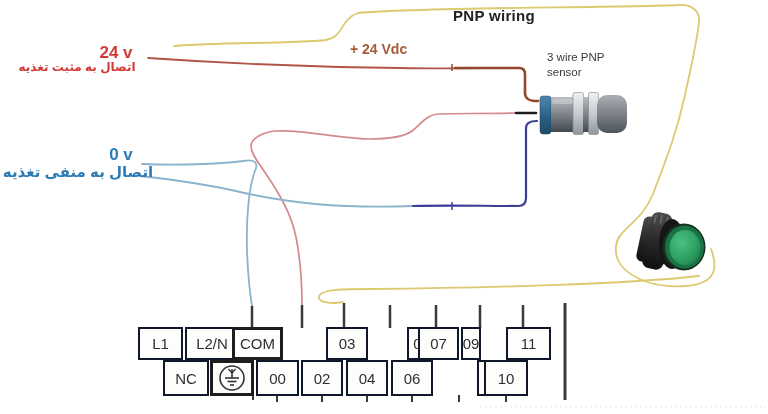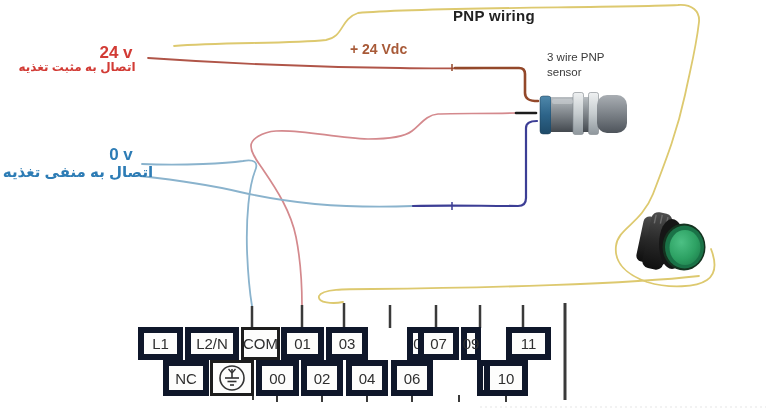--- a/index.html
+++ b/index.html
@@ -10,21 +10,21 @@
   .abs{position:absolute;}
   .wire-layer{position:absolute;left:0;top:0;width:768px;height:414px;}
   .title{font-size:15px;font-weight:600;color:#222;letter-spacing:.3px;}
   .vdc{font-size:14px;font-weight:700;color:#a85a38;}
   .sensor-caption{font-size:11.5px;color:#3a3a3a;line-height:1.3;}
   .v-red{font-size:17px;font-weight:700;color:#d23b35;text-align:center;}
   .fa-red{font-size:12px;font-weight:700;color:#d23b35;direction:rtl;text-align:center;}
   .v-blue{font-size:17px;font-weight:700;color:#2d7cb5;text-align:center;}
   .fa-blue{font-size:15px;font-weight:700;color:#2d7cb5;direction:rtl;text-align:center;}
   .tcell{
-    position:absolute;box-sizing:border-box;border:6px solid #0f172a;background:#fdfdfc;
+    position:absolute;box-sizing:border-box;border:2px solid #0f172a;background:#fdfdfc;
     display:flex;align-items:center;justify-content:center;
     font-size:15px;color:#2f2f2f;font-weight:500;
   }
   .tcell.thick{border-width:3px;border-color:#1d1d1d;}
 </style>
 </head>
 <body>
 
 <div class="canvas">
 
@@ -136,22 +136,21 @@
   </div>
 
   <div class="abs v-red" style="left:88px;top:43px;width:56px;">24 v</div>
   <div class="abs fa-red" style="left:2px;top:60px;width:150px;">اتصال به مثبت تغذیه</div>
 
   <div class="abs v-blue" style="left:98px;top:145px;width:46px;">0 v</div>
   <div class="abs fa-blue" style="left:2px;top:163px;width:152px;">اتصال به منفی تغذیه</div>
 
   <div class="tcell" style="left:138px;top:327px;width:45px;height:33px;">L1</div>
   <div class="tcell" style="left:185px;top:327px;width:54px;height:33px;">L2/N</div>
-  <div class="tcell thick" style="left:241px;top:327px;width:39px;height:33px;text-align:center;">COM</div>
-  <div class="tcell" style="left:281px;top:327px;width:43px;height:33px;">01</div>
+  <div class="tcell thick" style="left:232px;top:327px;width:51px;height:33px;text-align:center;">COM</div>
   <div class="tcell" style="left:326px;top:327px;width:42px;height:33px;">03</div>
   <div class="tcell" style="left:371px;top:327px;width:29px;height:33px;margin-left:36px;">05</div>
   <div class="tcell" style="left:418px;top:327px;width:41px;height:33px;">07</div>
   <div class="tcell" style="left:461px;top:327px;width:20px;height:33px;">09</div>
   <div class="tcell" style="left:506px;top:327px;width:45px;height:33px;">11</div>
 
   <div class="tcell" style="left:163px;top:360px;width:46px;height:36px;">NC</div>
   <div class="tcell thick" style="left:210px;top:360px;width:44px;height:36px;">
     <svg width="28" height="28" viewBox="0 0 28 28">
       <circle cx="14" cy="14" r="12" fill="none" stroke="#333" stroke-width="1.6"></circle>

